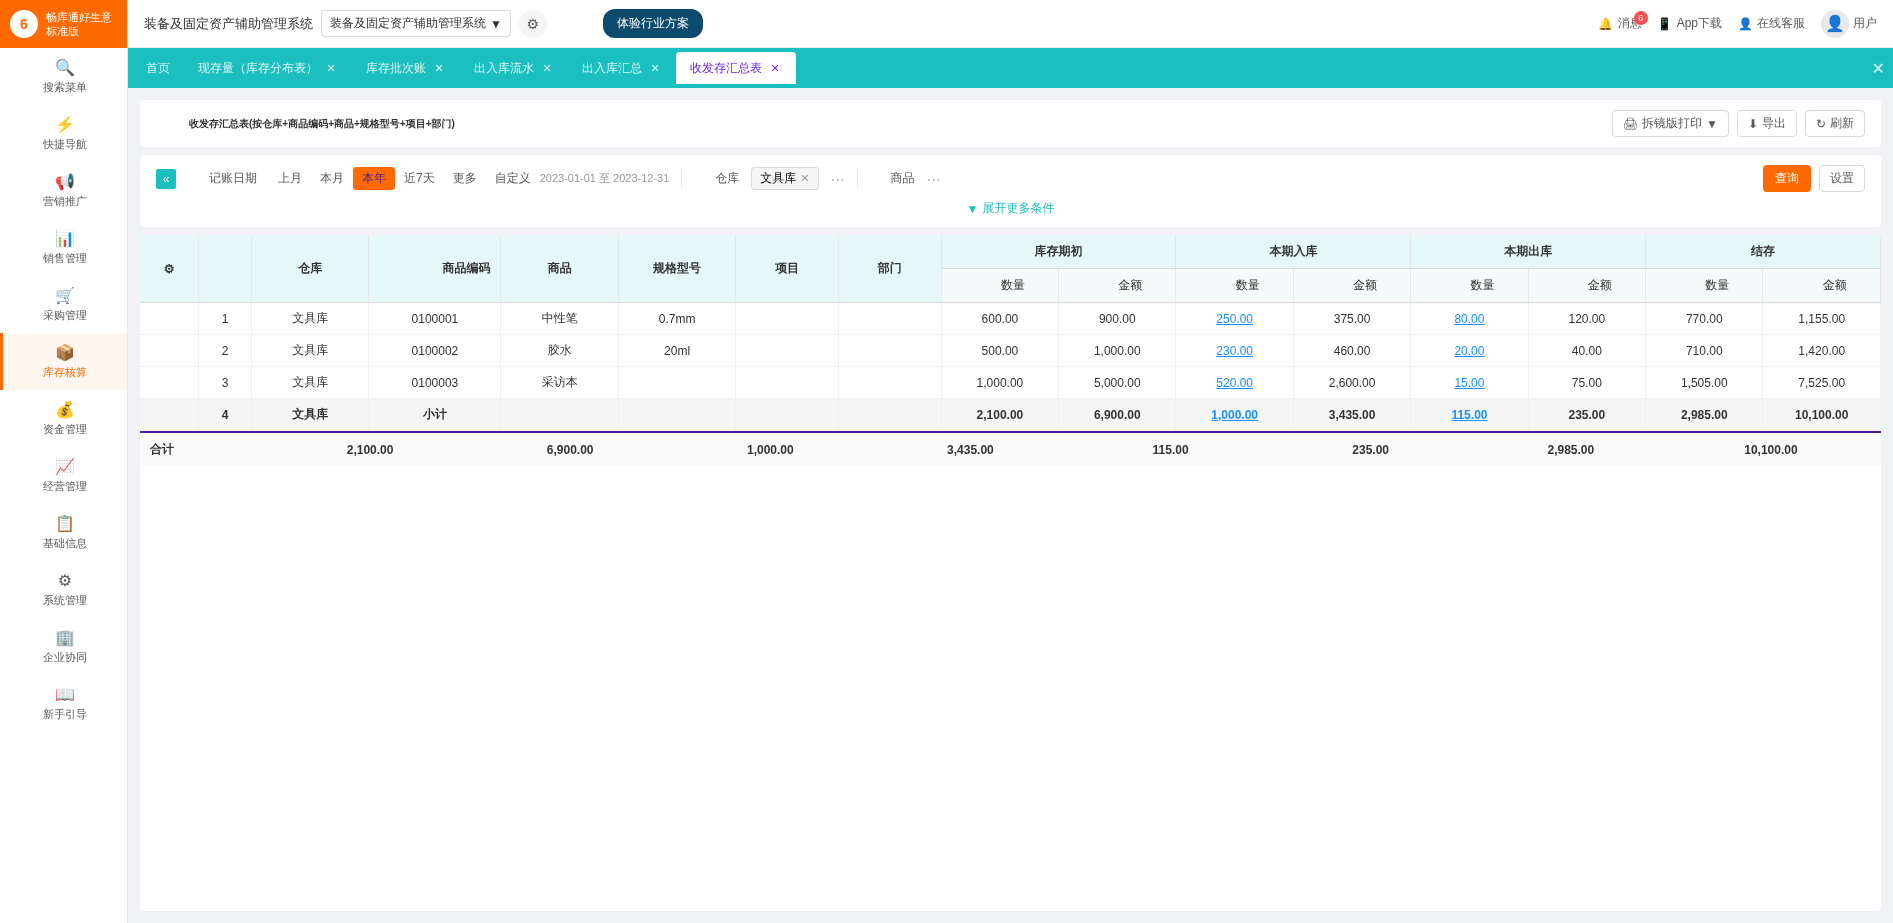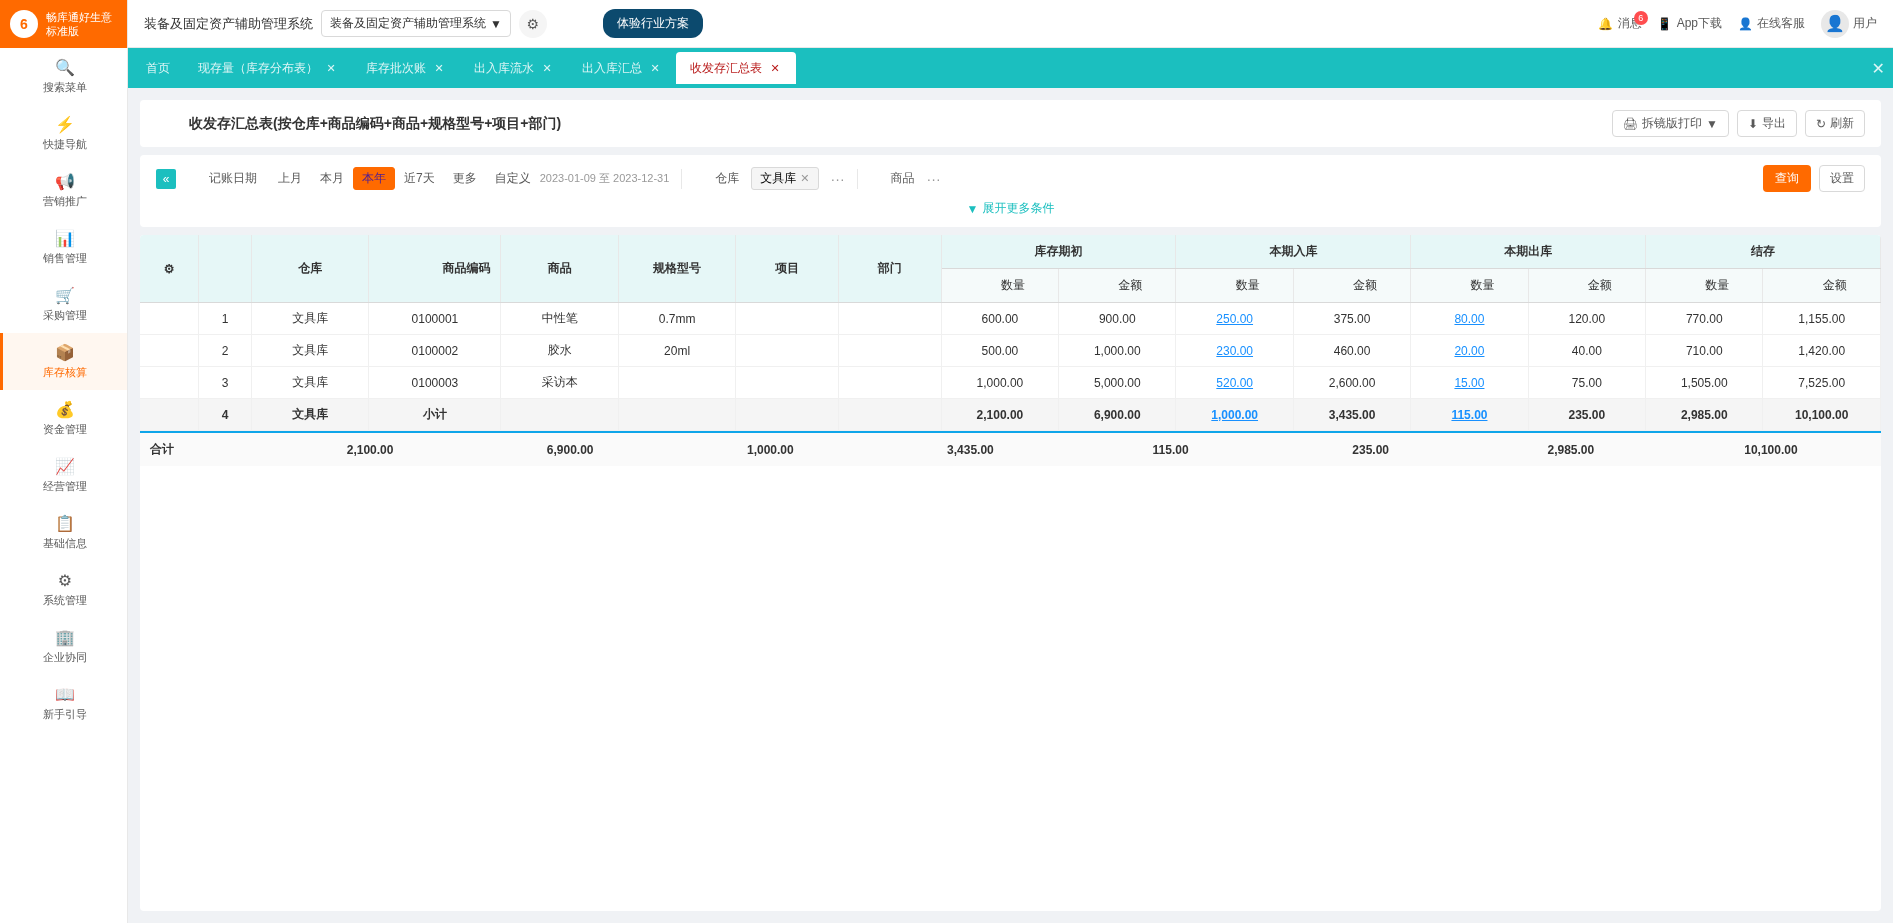--- a/index.html
+++ b/index.html
@@ -27,30 +27,30 @@
     .topbar-settings { width: 28px; height: 28px; border-radius: 50%; background: #f5f5f5; display: flex; align-items: center; justify-content: center; cursor: pointer; color: #595959; font-size: 14px; }
     .topbar-trial { background: #0c4a6e; color: #fff; border: none; border-radius: 12px; padding: 6px 14px; font-size: 12px; cursor: pointer; margin-left: 48px; }
     .topbar-right { display: flex; align-items: center; gap: 16px; }
     .topbar-action { display: flex; align-items: center; gap: 4px; color: #595959; cursor: pointer; font-size: 12px; position: relative; }
     .topbar-action .badge { position: absolute; top: -4px; right: -6px; background: #ff4d4f; color: #fff; border-radius: 50%; width: 14px; height: 14px; font-size: 9px; display: flex; align-items: center; justify-content: center; }
     .user-avatar { width: 28px; height: 28px; border-radius: 50%; background: #e8e8e8; display: flex; align-items: center; justify-content: center; color: #999; font-size: 16px; }
 
     
     .tabbar { height: 40px; background: #1bbfbf; display: flex; align-items: center; padding: 0 4px; gap: 0; position: relative; }
     .tab { height: 32px; padding: 0 14px; display: flex; align-items: center; gap: 6px; color: rgba(255,255,255,0.85); cursor: pointer; font-size: 12px; border-radius: 4px 4px 0 0; white-space: nowrap; }
-    .tab.active { background: #fff; color: #b91c1c; }
+    .tab.active { background: #fff; color: #6d28d9; }
     .tab-close-btn { display: flex; align-items: center; justify-content: center; width: 14px; height: 14px; border-radius: 50%; font-size: 11px; }
     .tabbar-close { position: absolute; right: 8px; color: rgba(255,255,255,0.85); cursor: pointer; font-size: 16px; }
 
     
     .content { flex: 1; background: #f0f2f5; padding: 12px; overflow-y: auto; display: flex; flex-direction: column; gap: 8px; }
 
     
     .page-title-bar { background: #fff; padding: 10px 16px; border-radius: 4px; display: flex; align-items: center; justify-content: space-between; }
-    .page-title { font-size: 14px; font-weight: bold; color: #333; padding-left: 33px; }
+    .page-title { font-size: 10px; font-weight: bold; color: #333; padding-left: 33px; }
     .page-title-actions { display: flex; align-items: center; gap: 8px; }
     .btn-outline { border: 1px solid #d9d9d9; background: #fff; border-radius: 4px; padding: 4px 10px; font-size: 12px; cursor: pointer; color: #595959; display: flex; align-items: center; gap: 4px; }
     .btn-primary { background: #ff6a00; color: #fff; border: none; border-radius: 4px; padding: 4px 12px; font-size: 12px; cursor: pointer; }
 
     
     .filter-bar { background: #fff; border-radius: 4px; padding: 10px 16px; display: flex; flex-direction: column; gap: 8px; }
     .filter-row { display: flex; align-items: center; gap: 12px; flex-wrap: wrap; }
     .filter-label { color: #595959; font-size: 12px; white-space: nowrap; margin-left: 21px; }
     .filter-toggle { width: 20px; height: 20px; background: #1bbfbf; color: #fff; border: none; border-radius: 2px; cursor: pointer; display: flex; align-items: center; justify-content: center; font-size: 12px; }
     .date-filter { display: flex; align-items: center; gap: 0; flex-wrap: wrap; }
@@ -67,21 +67,21 @@
     .table-container { background: #fff; border-radius: 4px; overflow: hidden; flex: 1; }
     .table-wrap { overflow-x: auto; }
     table { width: 100%; border-collapse: collapse; font-size: 12px; }
     thead tr th { background: #e6f7f7; padding: 8px 10px; text-align: center; color: #333; font-weight: 700; border-bottom: 1px solid #d9d9d9; border-right: 1px solid #e8e8e8; white-space: nowrap; }
     thead tr.sub-header th { background: #f5fafa; font-weight: normal; padding-left: 36px; }
     tbody tr td { padding: 7px 10px; text-align: center; border-bottom: 1px solid #f0f0f0; border-right: 1px solid #f0f0f0; color: #333; white-space: nowrap; }
     tbody tr.subtotal td { background: #f5f5f5; font-weight: bold; }
     .link-text { color: #1890ff; text-decoration: underline; cursor: pointer; }
     
     
-    .table-footer { background: #fafafa; border-top: 2px solid #0ea5e9; padding: 8px 10px; display: flex; align-items: center; }
+    .table-footer { background: #fafafa; border-top: 2px solid #4c1d95; padding: 8px 10px; display: flex; align-items: center; }
     .footer-label { font-weight: bold; color: #333; min-width: 120px; }
     .footer-cells { display: flex; flex: 1; }
     .footer-cell { flex: 1; text-align: center; font-weight: bold; color: #333; font-size: 12px; }
 
     
     ::-webkit-scrollbar { width: 6px; height: 6px; }
     ::-webkit-scrollbar-track { background: #f0f0f0; }
     ::-webkit-scrollbar-thumb { background: #ccc; border-radius: 3px; }
 
     .col-settings { width: 40px; text-align: center; }
@@ -245,21 +245,21 @@
       <div class="filter-row">
         <button class="filter-toggle">«</button>
         <span class="filter-label">记账日期</span>
         <div class="date-filter">
           <span class="date-btn">上月</span>
           <span class="date-btn">本月</span>
           <span class="date-btn active">本年</span>
           <span class="date-btn">近7天</span>
           <span class="date-btn">更多</span>
           <span class="date-btn">自定义</span>
-          <span class="date-range">2023-01-09 至 2023-12-31</span>
+          <span class="date-range">2023-01-01 至 2023-12-31</span>
         </div>
         <div class="filter-divider"></div>
         <span class="filter-label">仓库</span>
         <div class="warehouse-tag">
           <span>文具库</span>
           <span class="tag-close">✕</span>
         </div>
         <span class="filter-more">···</span>
         <div class="filter-divider"></div>
         <span class="filter-label">商品</span>

